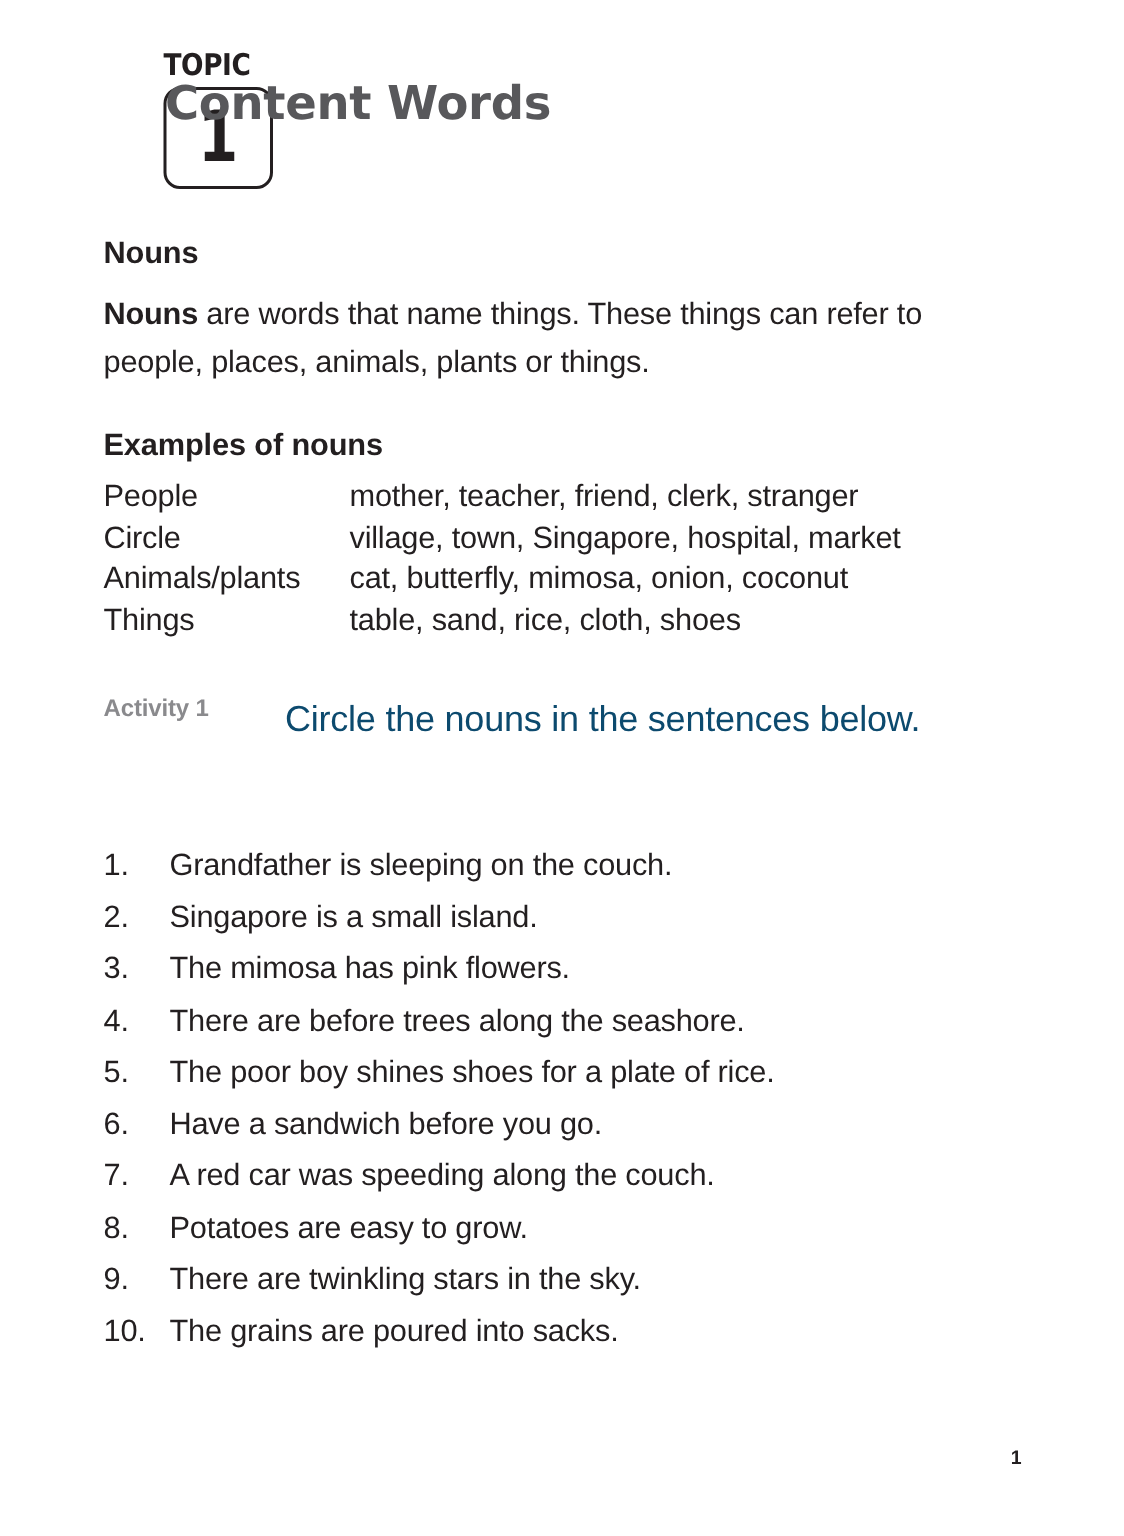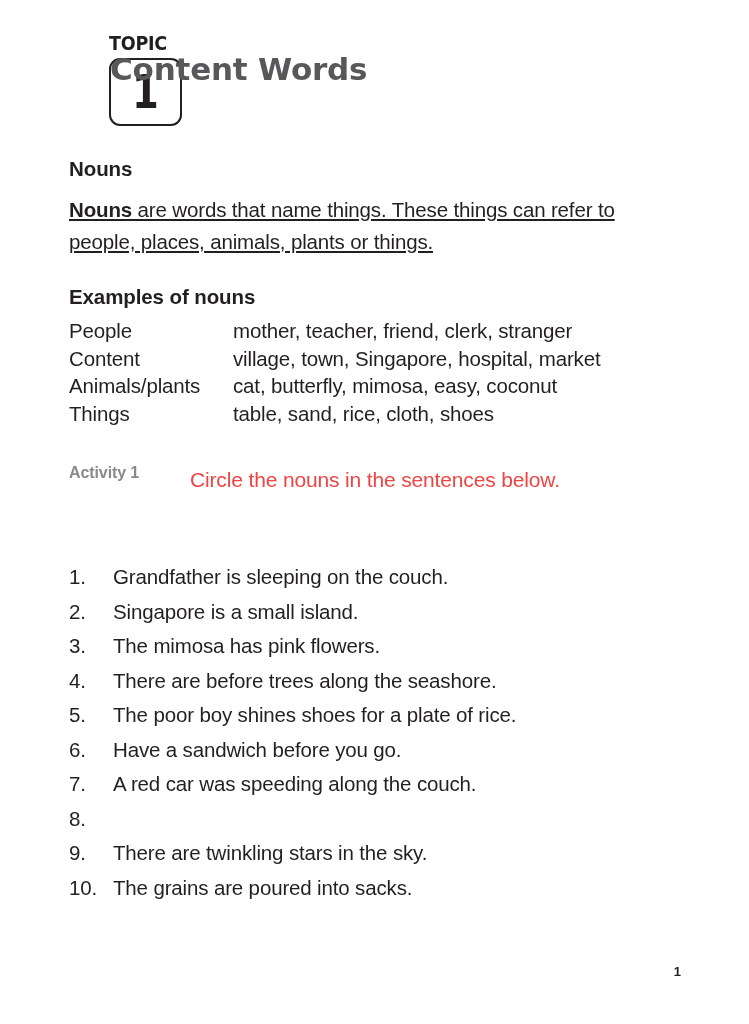--- a/index.html
+++ b/index.html
@@ -88,21 +88,20 @@
     font-weight: 700;
     font-size: 20.5px;
     color: #231f20;
     letter-spacing: -0.1px;
   }
   .body-par {
     font-size: 20.5px;
     line-height: 32px;
     color: #231f20;
     letter-spacing: -0.15px;
-    text-decoration: underline;
   }
   .body-par b {
     font-weight: 700;
   }
 
   #nouns-heading { position: absolute; left: 69px; top: 157px; }
   #nouns-par     { position: absolute; left: 69px; top: 194px; width: 602px; }
 
   
   #examples-heading { position: absolute; left: 69px; top: 285px; }
@@ -141,23 +140,23 @@
     font-weight: 700;
     font-size: 16px;
     color: #8a8a8d;
     letter-spacing: -0.1px;
     white-space: nowrap;
   }
   .activity-lines {
     position: absolute;
     left: 121px;
     top: 0;
-    font-size: 21px;
+    font-size: 24px;
     line-height: 31px;
-    color: #ef4444;
+    color: #0c4a6e;
     letter-spacing: -0.15px;
   }
 
   
   .sentences {
     position: absolute;
     left: 69px;
     top: 565px;
     width: 600px;
   }
@@ -214,26 +213,26 @@
 
   <div class="sec-heading" id="examples-heading">Examples of nouns</div>
 
   <table class="examples-table">
     <tbody>
       <tr>
         <td class="cat">People</td>
         <td>mother, teacher, friend, clerk, stranger</td>
       </tr>
       <tr>
-        <td class="cat">Content</td>
+        <td class="cat">Circle</td>
         <td>village, town, Singapore, hospital, market</td>
       </tr>
       <tr>
         <td class="cat">Animals/plants</td>
-        <td>cat, butterfly, mimosa, easy, coconut</td>
+        <td>cat, butterfly, mimosa, onion, coconut</td>
       </tr>
       <tr>
         <td class="cat">Things</td>
         <td>table, sand, rice, cloth, shoes</td>
       </tr>
     </tbody>
   </table>
 
   <div class="activity">
     <div class="activity-label">Activity 1</div>
@@ -266,20 +265,21 @@
     <div class="sentence-row">
       <span class="sentence-num">6.</span>
       <span class="sentence-text">Have a sandwich before you go.</span>
     </div>
     <div class="sentence-row">
       <span class="sentence-num">7.</span>
       <span class="sentence-text">A red car was speeding along the couch.</span>
     </div>
     <div class="sentence-row">
       <span class="sentence-num">8.</span>
+      <span class="sentence-text">Potatoes are easy to grow.</span>
     </div>
     <div class="sentence-row">
       <span class="sentence-num">9.</span>
       <span class="sentence-text">There are twinkling stars in the sky.</span>
     </div>
     <div class="sentence-row">
       <span class="sentence-num">10.</span>
       <span class="sentence-text">The grains are poured into sacks.</span>
     </div>
   </div>

